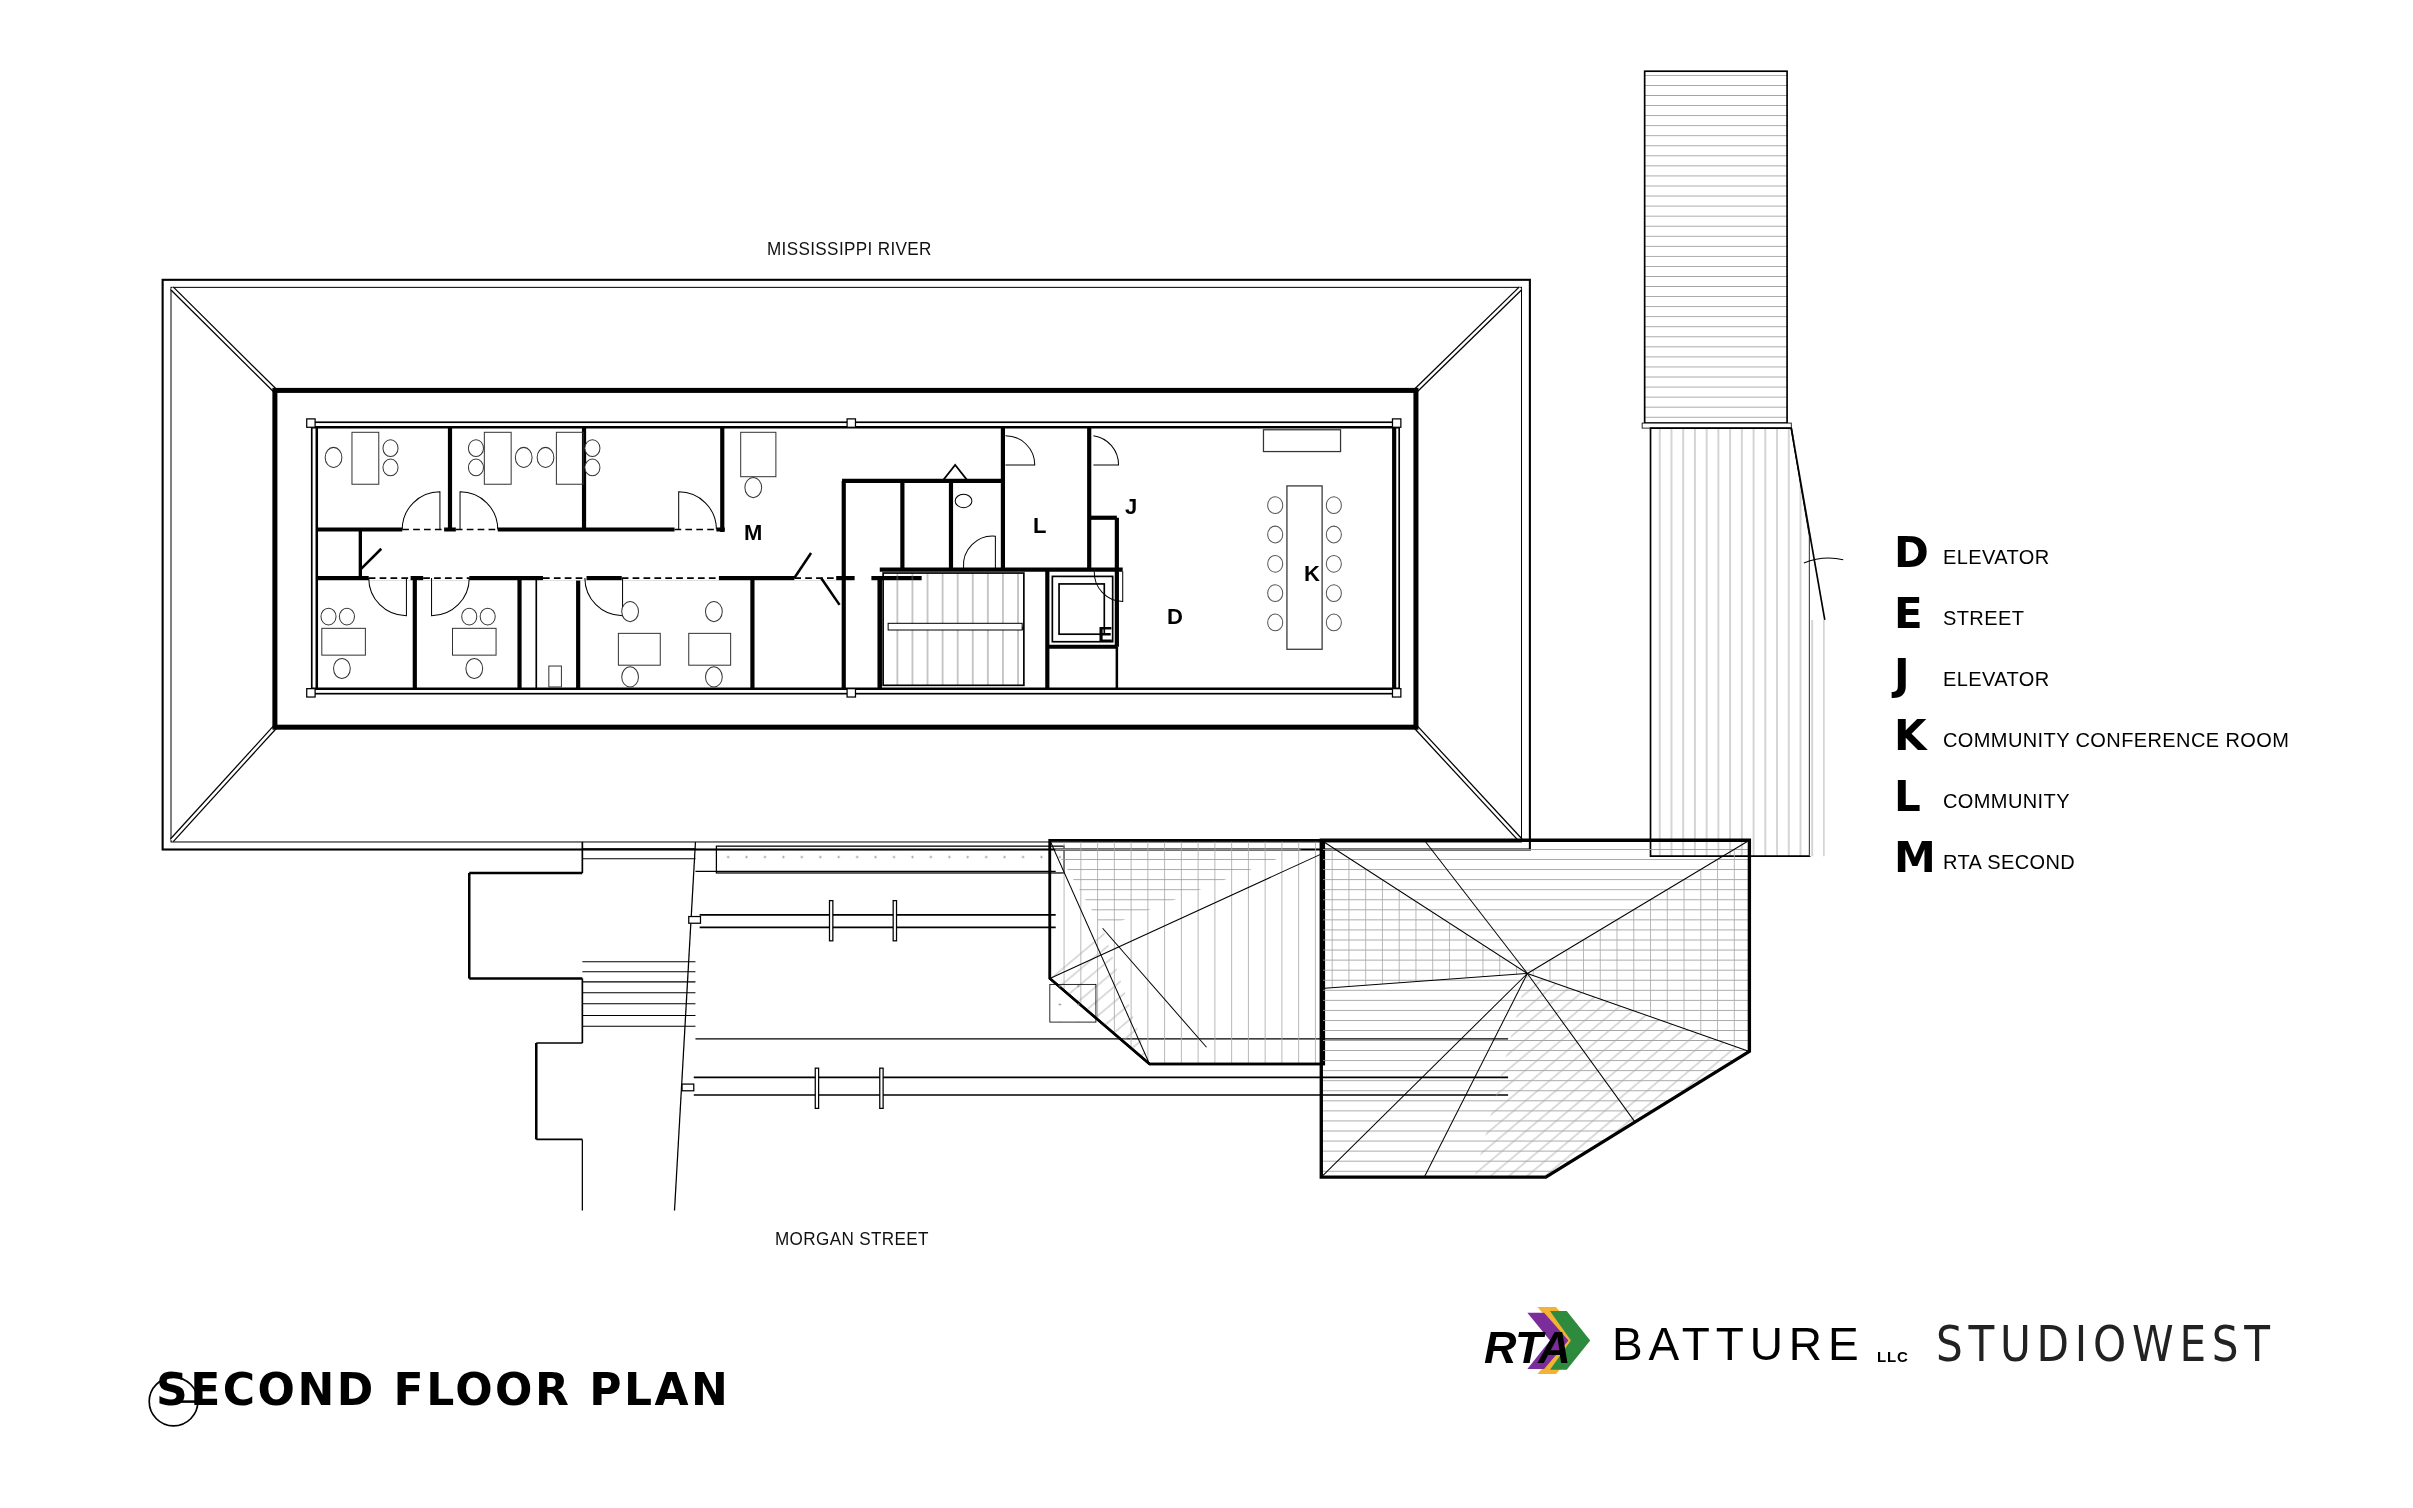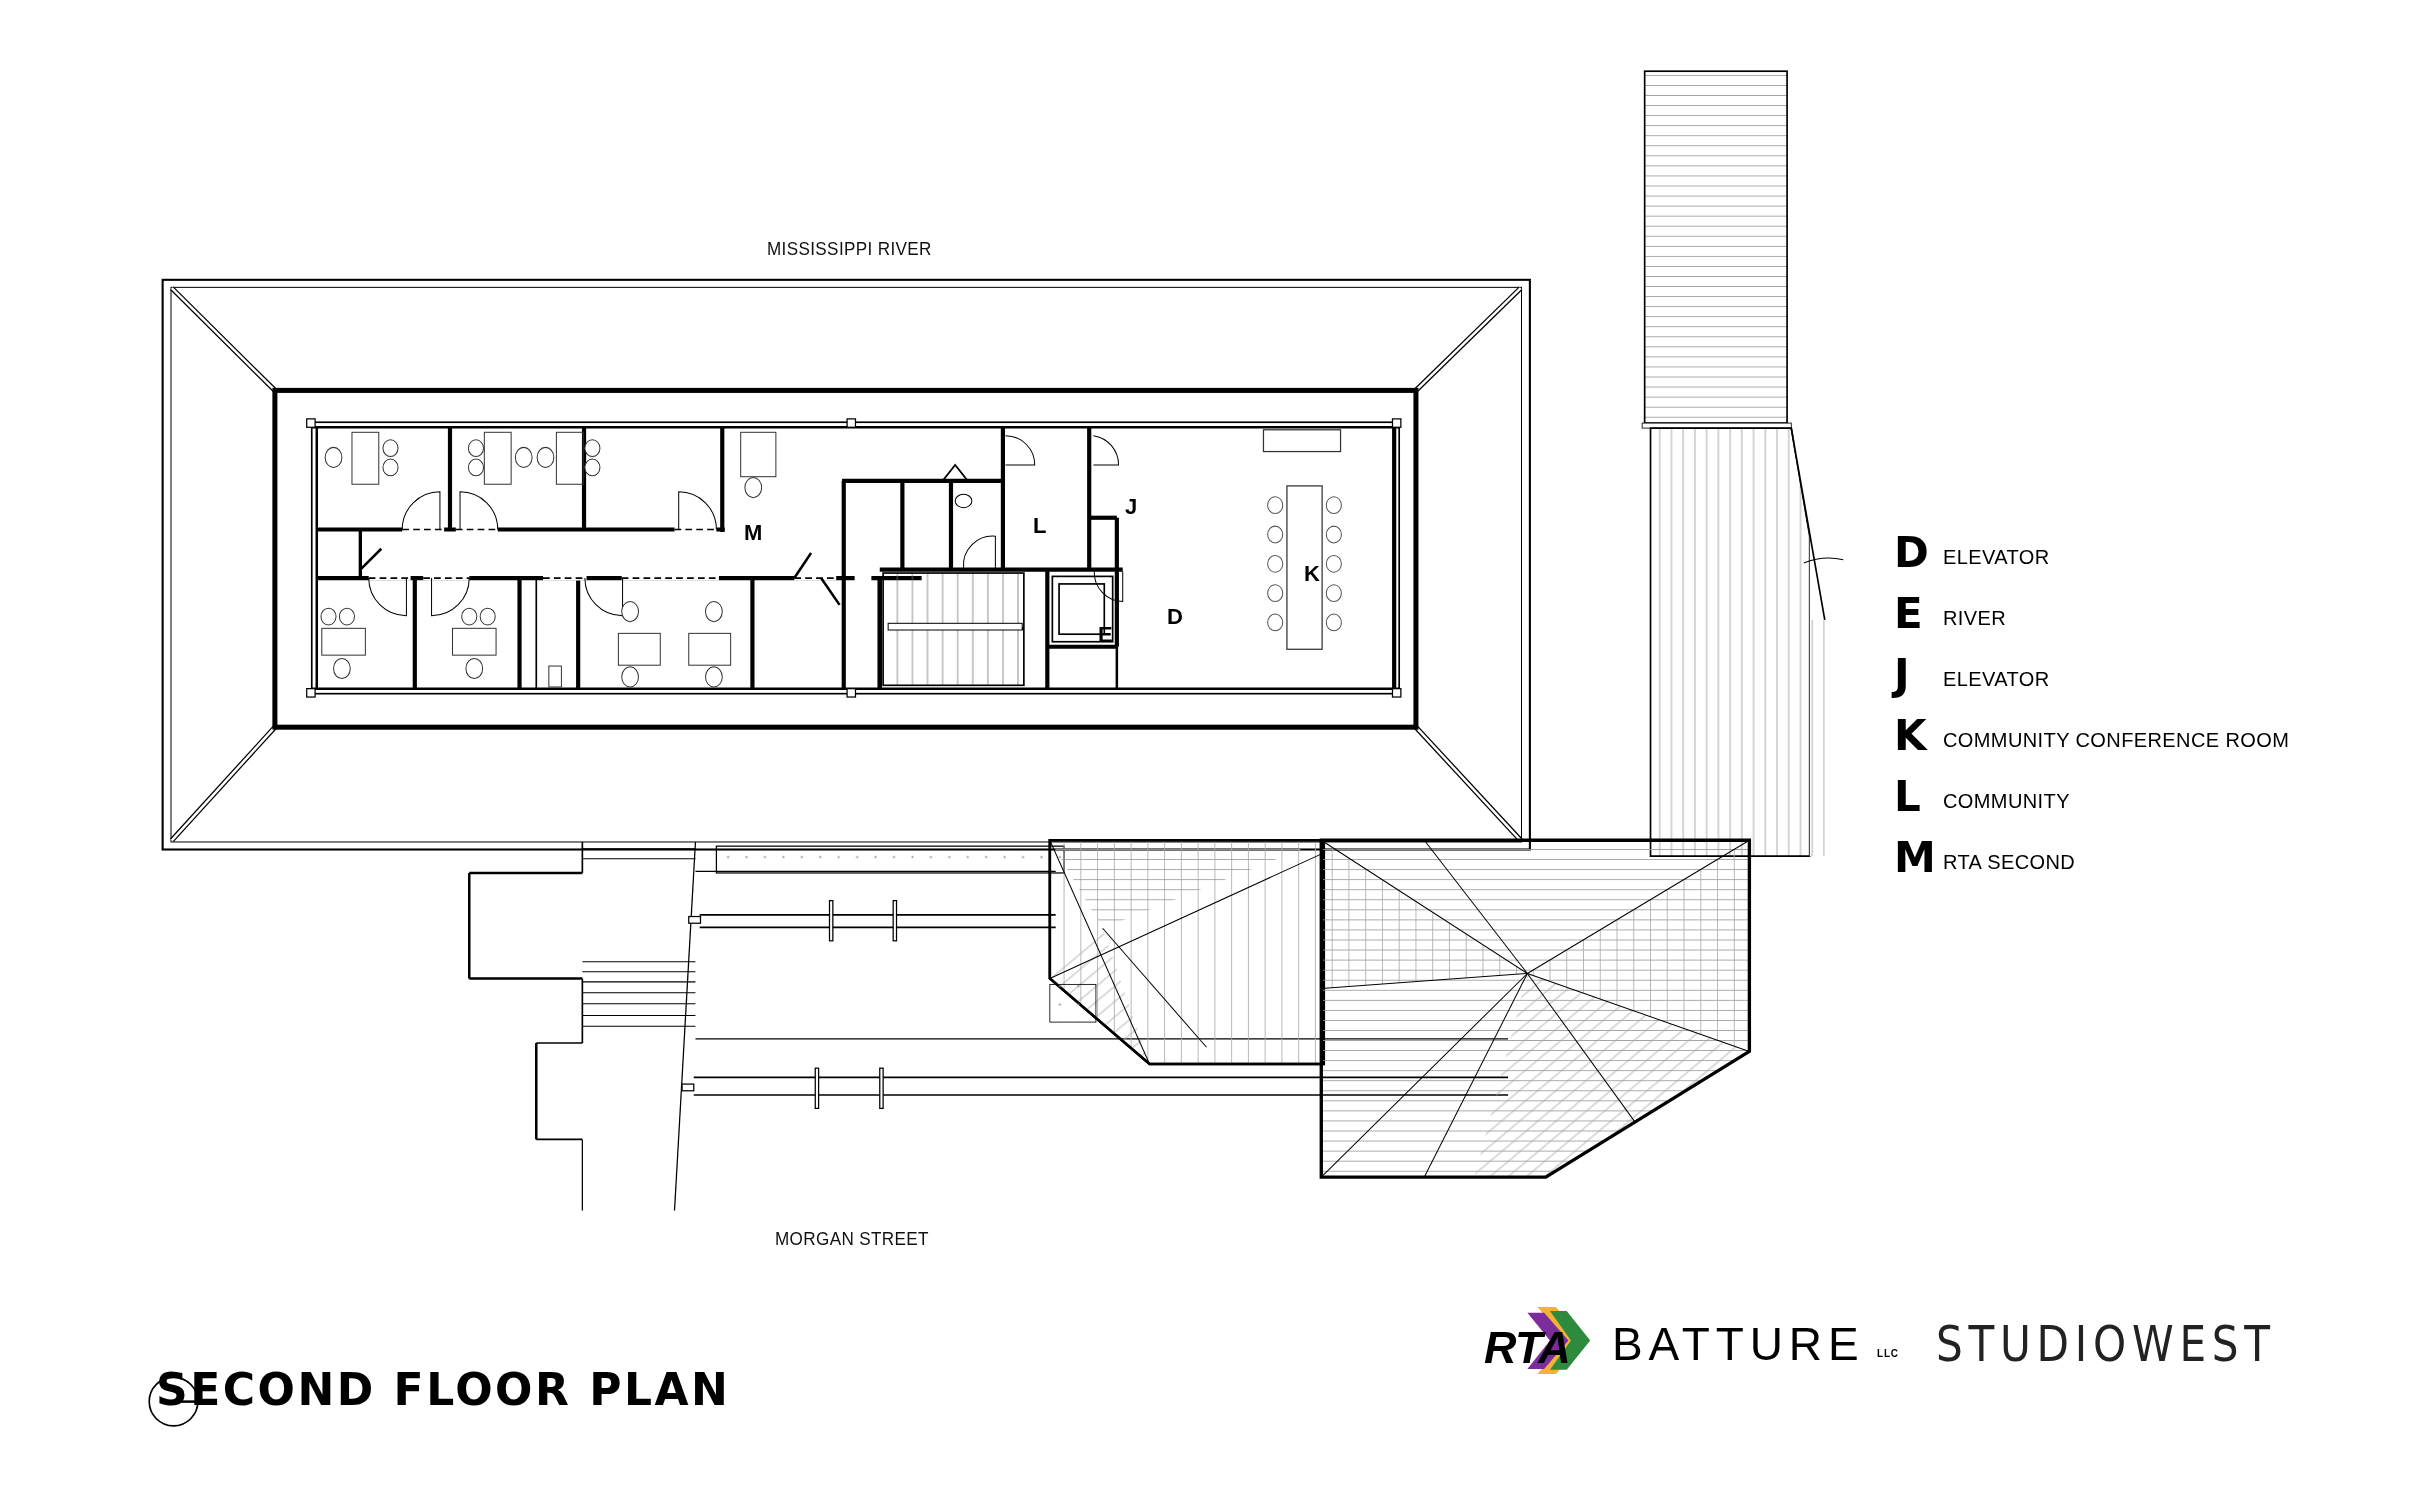--- a/index.html
+++ b/index.html
@@ -8,21 +8,21 @@
   .lbl { position: absolute; font-family: "Liberation Sans", sans-serif; white-space: nowrap; }
   .street { font-size: 19px; letter-spacing: 0.4px; color: #111; transform: scaleX(0.9); transform-origin: left top; }
   .room { font-size: 22px; font-weight: bold; }
   .legend { position: absolute; left: 1894px; top: 513px; }
   .legend-row { display: flex; align-items: flex-end; height: 61px; }
   .legend-letter { width: 49px; font-size: 42px; font-weight: bold; line-height: 1; font-family: "DejaVu Sans", sans-serif; }
   .legend-text { font-size: 20px; letter-spacing: 0.4px; padding-bottom: 5px; color: #000000; }
   .title { left: 156px; top: 1364px; font-size: 44px; font-weight: bold; letter-spacing: 2.5px; font-family: "DejaVu Sans", sans-serif; }
   .logo-rta { left: 1452px; top: 1322px; font-size: 45px; font-weight: bold; font-style: italic; letter-spacing: -0.8px; margin-left: 32px; }
   .logo-batture { left: 1612px; top: 1317px; font-size: 46px; letter-spacing: 5.9px; font-weight: normal; }
-  .logo-llc { left: 1877px; top: 1348px; font-size: 10px; font-weight: bold; letter-spacing: 0.8px; }
+  .logo-llc { left: 1877px; top: 1348px; font-size: 15px; font-weight: bold; letter-spacing: 0.8px; }
   .logo-studiowest { left: 1936px; top: 1316px; font-size: 49px; letter-spacing: 6.7px; font-weight: normal; color: #222; font-family: "DejaVu Sans", sans-serif; transform: scaleX(0.86); transform-origin: left top; }
 </style>
 </head>
 <body>
 
 <svg class="plan" width="2413" height="1508" viewBox="0 0 2880 1800" xmlns="http://www.w3.org/2000/svg">
   <defs>
     <pattern id="hatchH" width="12" height="12" patternUnits="userSpaceOnUse">
       <line x1="0" y1="6" x2="12" y2="6" stroke="#9a9a9a" stroke-width="1"></line>
     </pattern>
@@ -304,21 +304,21 @@
 <div class="lbl room" style="left:1098px; top:622px;">E</div>
 <div class="lbl room" style="left:1167px; top:604px;">D</div>
 
 <div class="legend">
   <div class="legend-row">
     <span class="legend-letter">D</span>
     <span class="legend-text">ELEVATOR</span>
   </div>
   <div class="legend-row">
     <span class="legend-letter">E</span>
-    <span class="legend-text">RIVER</span>
+    <span class="legend-text">STREET</span>
   </div>
   <div class="legend-row">
     <span class="legend-letter">J</span>
     <span class="legend-text">ELEVATOR</span>
   </div>
   <div class="legend-row">
     <span class="legend-letter">K</span>
     <span class="legend-text">COMMUNITY CONFERENCE ROOM</span>
   </div>
   <div class="legend-row">

